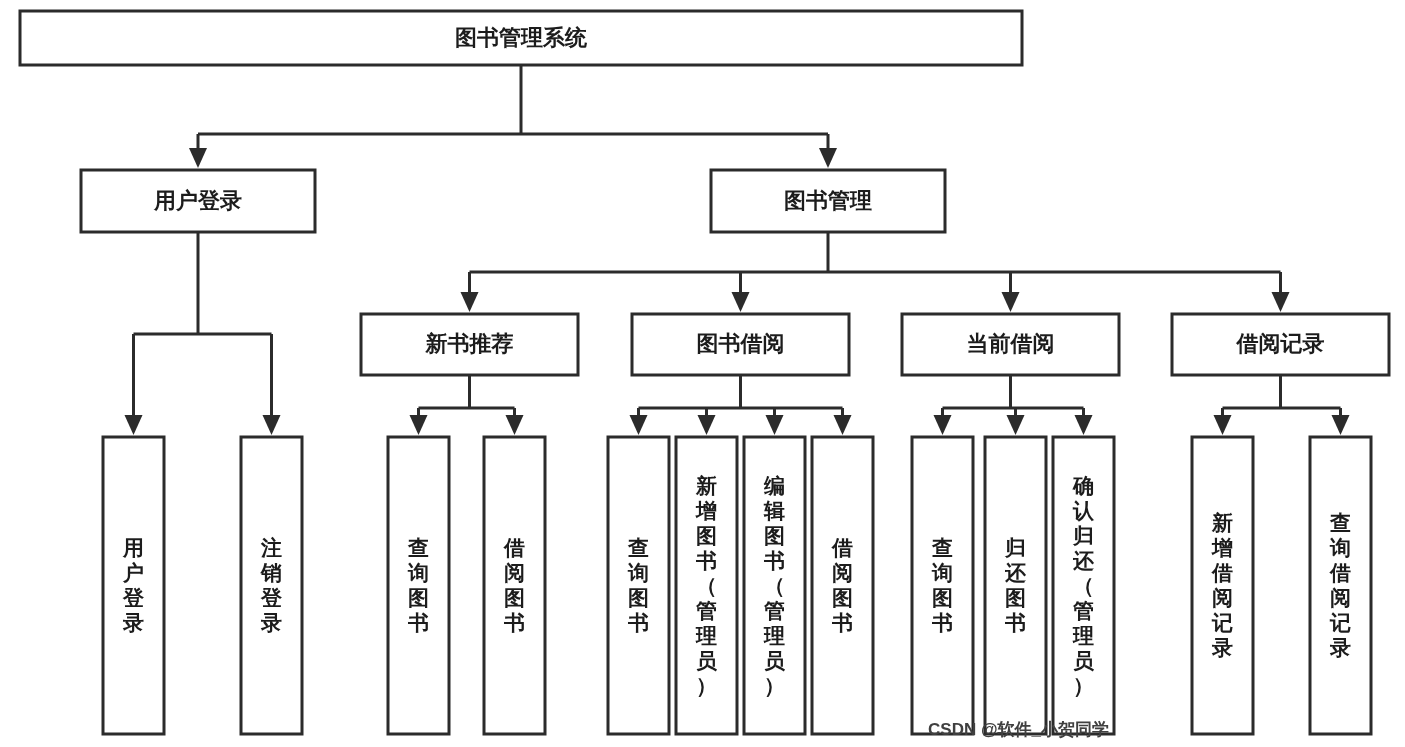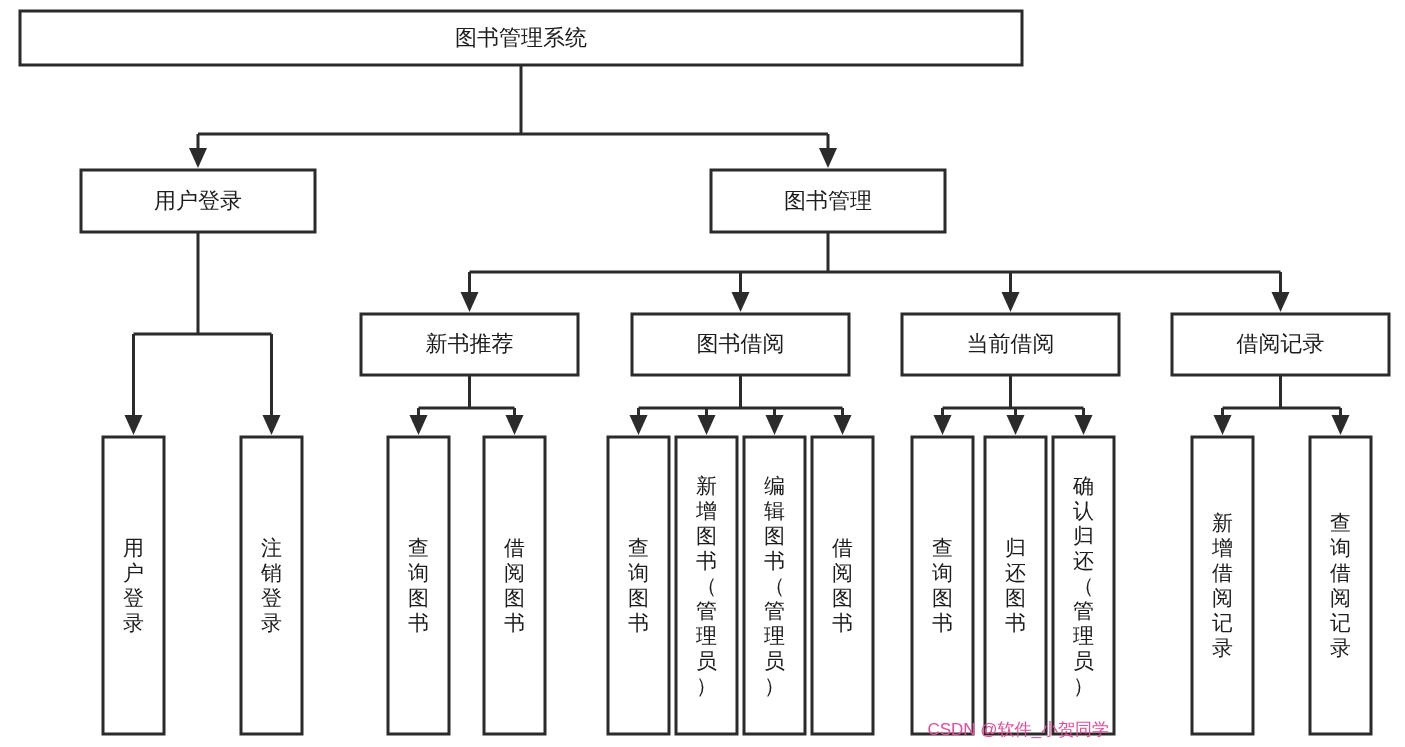--- a/index.html
+++ b/index.html
@@ -11,20 +11,21 @@
     width: 1405px;
     height: 747px;
     font-family: "Liberation Sans", "DejaVu Sans", sans-serif;
     overflow: hidden;
     position: relative;
   }
   #diagram-root {
     position: relative;
     width: 1117px;
     height: 747px;
+    font-weight: bold;
   }
   svg.flow {
     position: absolute;
     top: 0;
     left: 0;
     width: 1405px;
     height: 747px;
   }
   .node-box {
     fill: #ffffff;
@@ -54,21 +55,21 @@
     font-size: 21px;
     fill: #1c1c1c;
     text-anchor: middle;
   }
   .watermark {
     position: absolute;
     right: 8px;
     bottom: 6px;
     font-family: "Liberation Sans", "DejaVu Sans", sans-serif;
     font-size: 17px;
-    color: #ec4899;
+    color: #404040;
     white-space: nowrap;
     user-select: none;
   }
 </style>
 </head>
 <body>
 
 <div id="diagram-root">
   <svg class="flow" id="flow-svg" viewBox="0 0 1405 747">
       <g>

